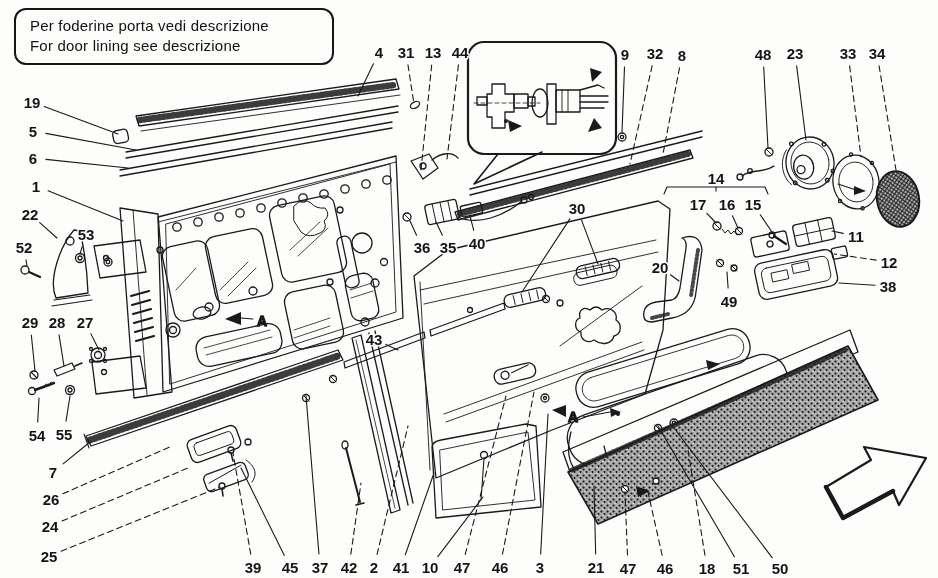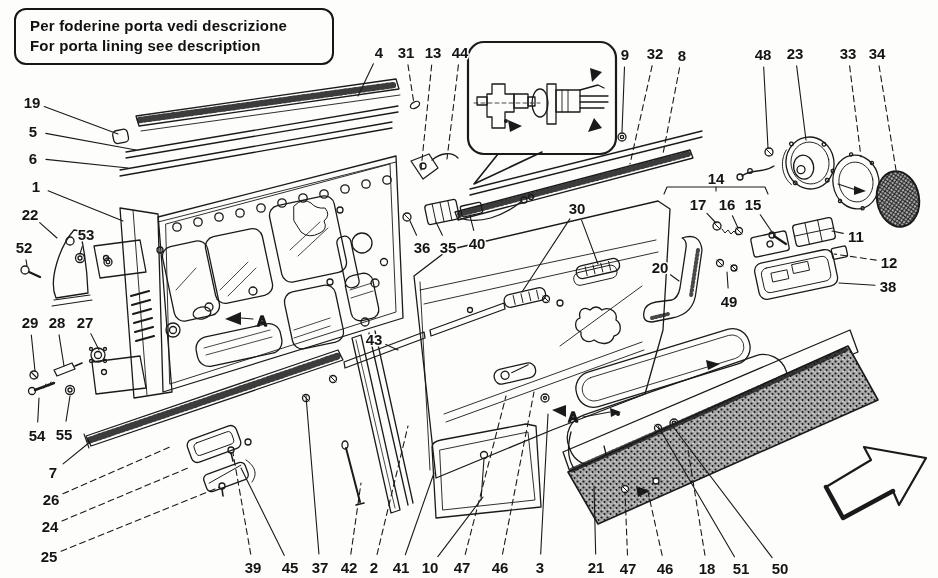--- a/index.html
+++ b/index.html
@@ -1,21 +1,21 @@
 <!DOCTYPE html>
 <html><head>
 <meta charset="utf-8">
 <style>
   html,body{margin:0;padding:0;background:#e8e8e8;}
   .stage{position:relative;width:938px;height:578px;background:#fdfdfc;overflow:hidden;
          font-family:"Liberation Sans",sans-serif;}
   .stage svg{position:absolute;left:0;top:0;}
   .notebox{position:absolute;left:14px;top:8px;width:292px;padding:6px 10px 7px 14px;
            border:2px solid #161616;border-radius:12px;background:#fdfdfc;
-           font-size:15px;font-weight:700;color:#111;line-height:20px;letter-spacing:.2px;}
+           font-size:15px;font-weight:400;color:#111;line-height:20px;letter-spacing:.2px;}
   svg text.callout{font:700 15px "Liberation Sans",sans-serif;fill:#141414;
                    stroke:#fdfdfc;stroke-width:3px;paint-order:stroke;}
   svg text.marker{font:700 14px "Liberation Sans",sans-serif;fill:#141414;}
 </style>
 </head>
 <body>
 
 <div class="stage">
 <svg width="938" height="578" viewBox="0 0 938 578">
   <defs>
@@ -478,15 +478,15 @@
           <line x1="734.4398506246423" y1="556.7766119120386" x2="658" y2="426" stroke-width="1.1"></line>
           <text x="741" y="568" text-anchor="middle" dominant-baseline="central" class="callout">51</text>
           <line x1="772.1527010264398" y1="557.6356428651092" x2="674" y2="428" stroke-width="1.1"></line>
           <text x="780" y="568" text-anchor="middle" dominant-baseline="central" class="callout">50</text>
         </g>
   </g>
 </svg>
 
 <div class="notebox">
   <div>Per foderine porta vedi descrizione</div>
-  <div>For porta lining see description</div>
+  <div>For door lining see descrizione</div>
 </div>
 </div>
 
 </body></html>

